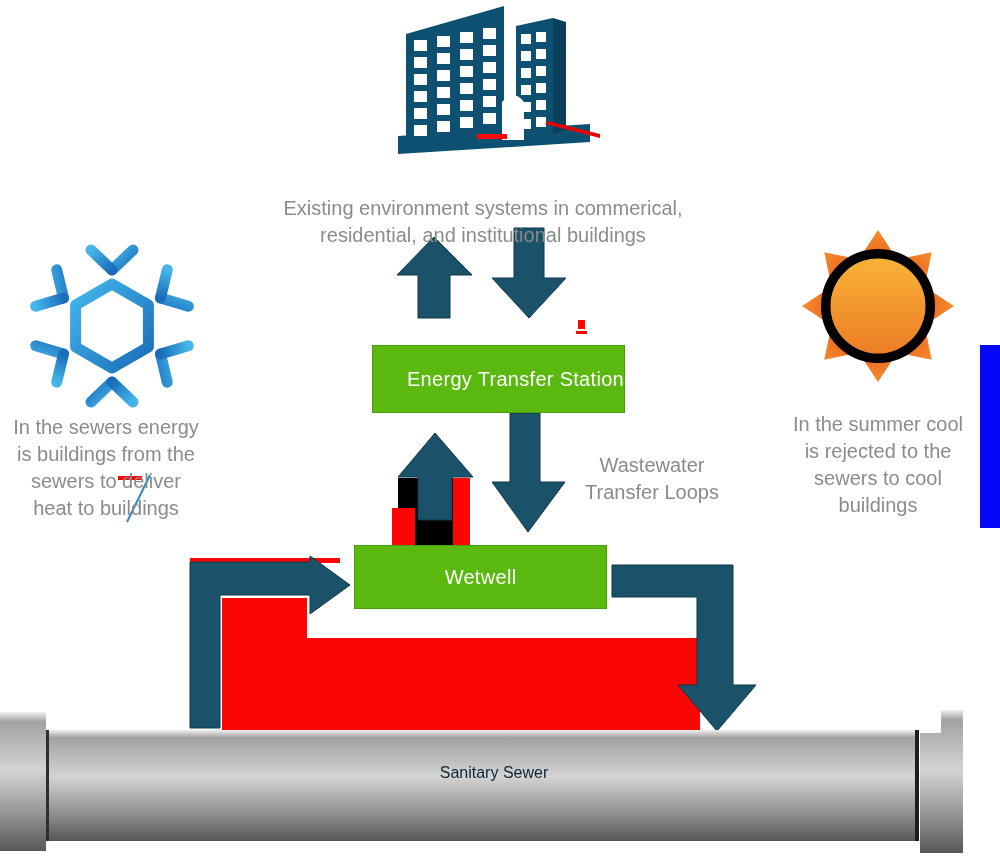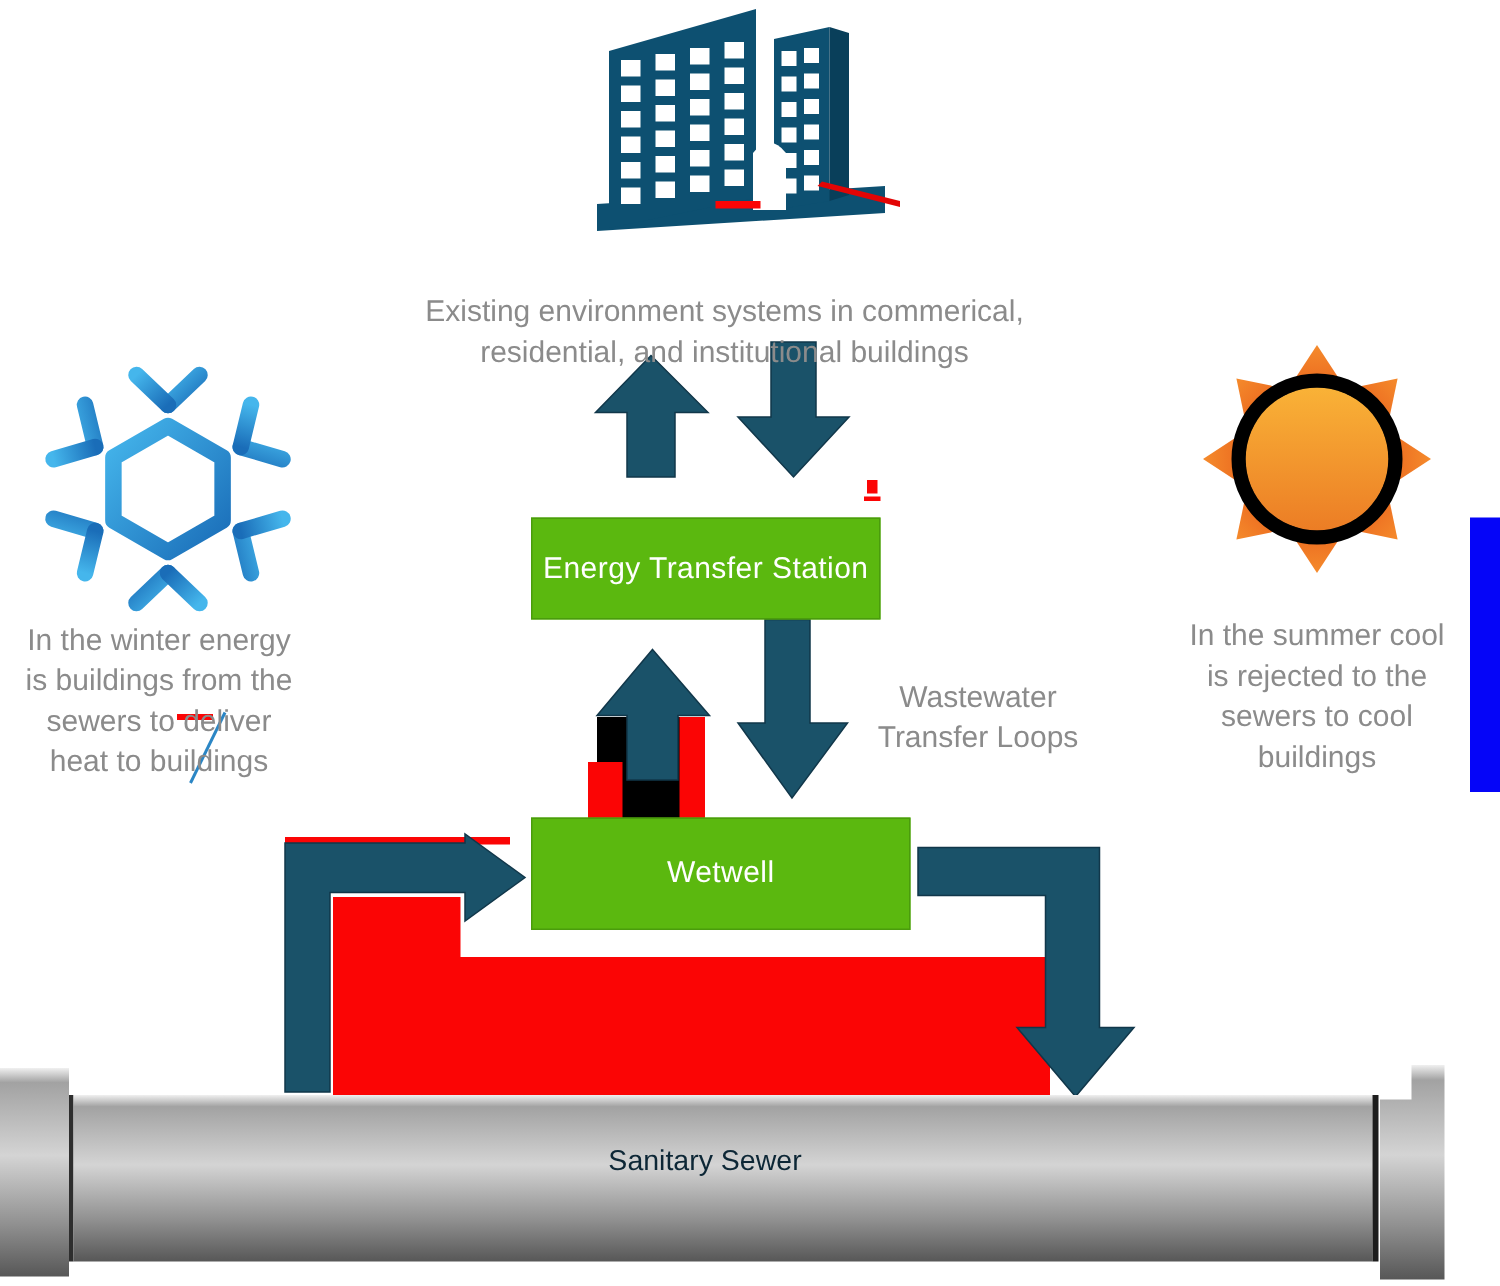--- a/index.html
+++ b/index.html
@@ -23,24 +23,24 @@
     background:#5bb80f;
     border:1px solid #4a9c0c;
     box-sizing:border-box;
     color:#ffffff;
     display:flex;align-items:center;justify-content:center;
     font-size:20px;
     letter-spacing:.3px;
   }
   .pipe-label{
     position:absolute;
-    left:36px;top:764px;width:868px;
+    left:60px;top:764px;width:868px;
     text-align:center;
     color:#0d2736;
-    font-size:19px;
+    font-size:16px;
   }
 </style>
 </head>
 <body>
 
 <div class="canvas">
 
   <svg class="art" width="1000" height="857" viewBox="0 0 1000 857">
     <defs>
       <linearGradient id="snowg" x1="0" y1="0" x2="1" y2="1">
@@ -193,41 +193,41 @@
       <polygon points="920,733 941,733 941,710 963,710 963,853 920,853" fill="url(#pipeg)"></polygon>
     </g>
   </svg>
 
   <div class="caption" style="left:253px;top:155px;width:460px;margin-top:40px;">
     <div>Existing environment systems in commerical,</div>
     <div>residential, and institutional buildings</div>
   </div>
 
   <div class="caption" style="left:0px;top:414px;width:212px;">
-    <div>In the winter energy</div>
+    <div>In the sewers energy</div>
     <div>is buildings from the</div>
     <div>sewers to deliver</div>
     <div>heat to buildings</div>
   </div>
 
   <div class="caption" style="left:780px;top:411px;width:196px;">
     <div>In the summer cool</div>
     <div>is rejected to the</div>
     <div>sewers to cool</div>
     <div>buildings</div>
   </div>
 
   <div class="caption" style="left:572px;top:452px;width:160px;">
     <div>Wastewater</div>
     <div>Transfer Loops</div>
   </div>
 
-  <div class="node" style="left:354px;top:345px;width:233px;height:68px;">
+  <div class="node" style="left:372px;top:345px;width:253px;height:68px;justify-content:flex-end;">
     <span>Energy Transfer Station</span>
   </div>
 
-  <div class="node" style="left:354px;top:545px;width:253px;height:75px;">
+  <div class="node" style="left:354px;top:545px;width:253px;height:64px;">
     <span>Wetwell</span>
   </div>
 
   <div class="pipe-label">Sanitary Sewer</div>
 
 </div>
 
 </body></html>

